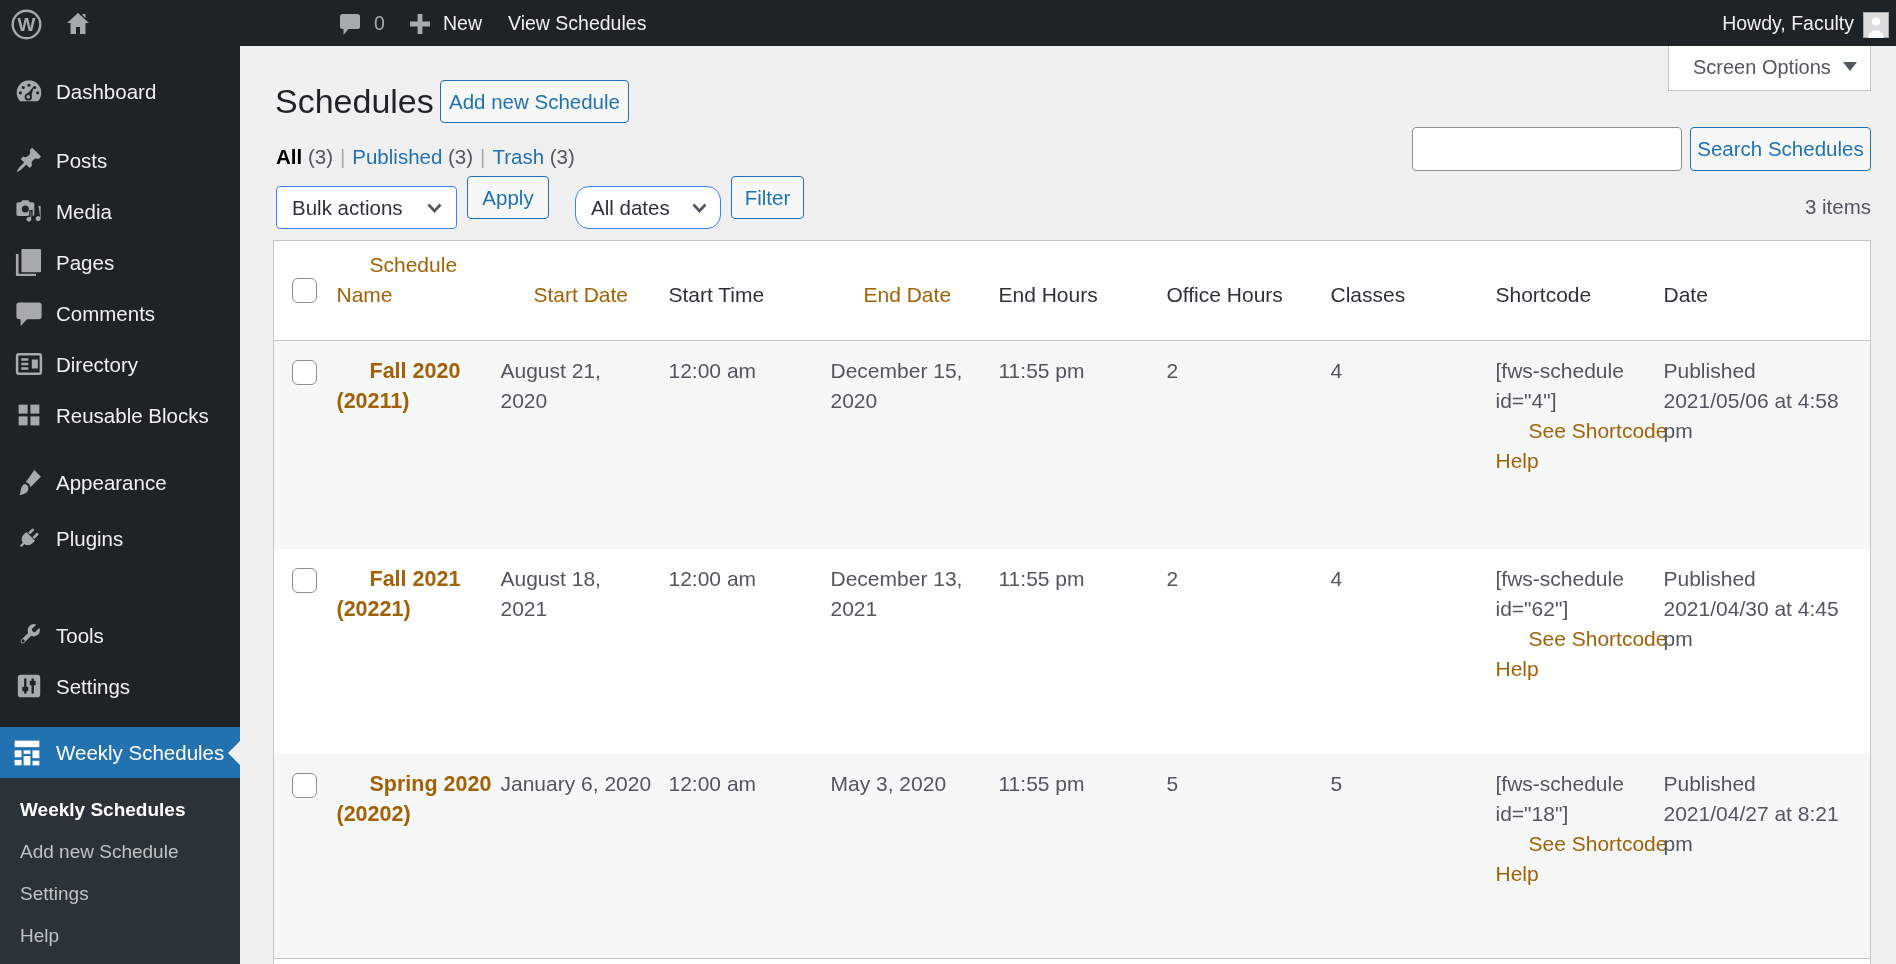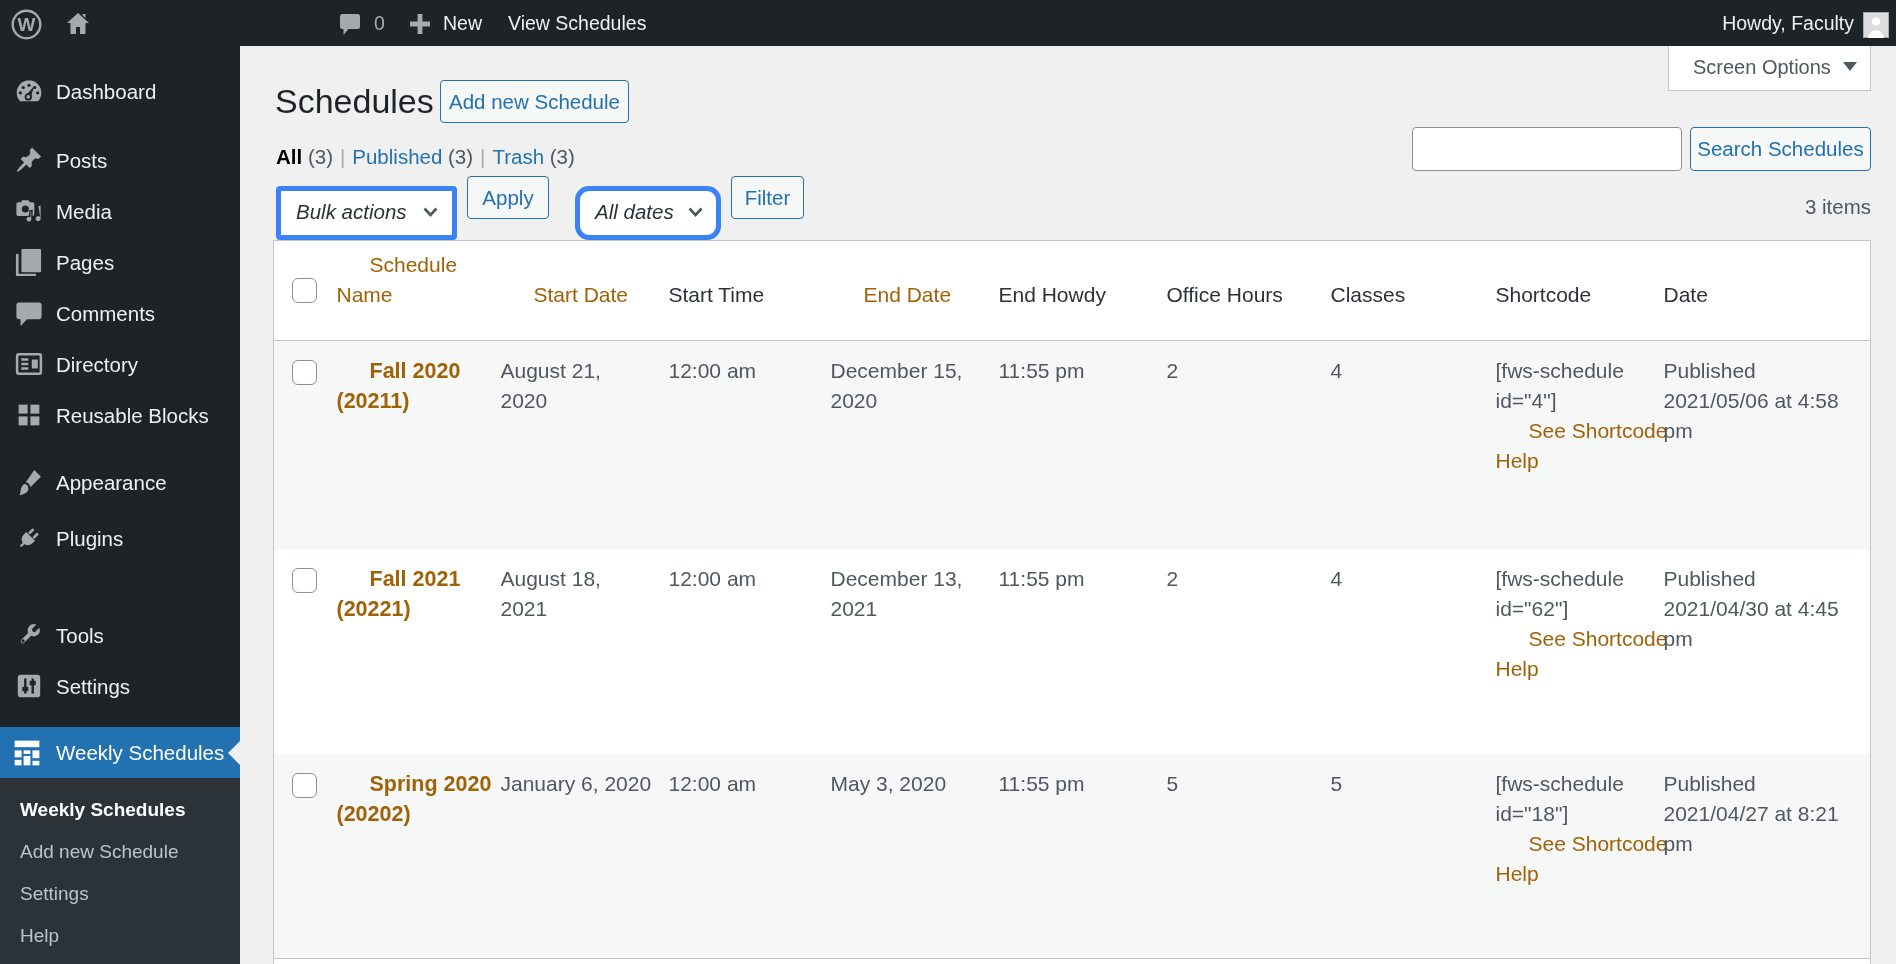--- a/index.html
+++ b/index.html
@@ -25,21 +25,21 @@
   .smitem { position:absolute; left:20px; font-size:19px; color:#bdc3c7; line-height:42px; white-space:nowrap; }
 
   
   #screenopt { position:absolute; left:1668px; top:46px; width:203px; height:45px; background:#fff; border:1px solid #c3c4c7; border-top:none; z-index:5; color:#50575e; font-size:20px; line-height:43px; }
   h1 { position:absolute; left:275px; top:81px; font-size:34px; font-weight:400; color:#1d2327; line-height:40px; }
   #addnew { position:absolute; left:440px; top:80px; width:189px; height:43px; background:#f6f7f7; border:1px solid #2271b1; border-radius:4px; color:#2271b1; font-size:20.5px; line-height:41px; text-align:center; }
   #subsub { position:absolute; left:276px; top:143px; font-size:20.5px; line-height:28px; color:#50575e; }
   #subsub a { color:#2271b1; text-decoration:none; }
   #subsub .cur { color:#000; font-weight:700; }
   #subsub .sep { color:#a7aaad; padding:0 7px; }
-  .wpsel { position:absolute; top:186px; height:54px; background:#fff; border:5px solid #3b82f6; border-radius:4px; font-size:20.5px; color:#2c3338; line-height:41px; padding-left:15px;font-style:italic; }
+  .wpsel { position:absolute; top:186px; height:43px; background:#fff; border:1px solid #3b82f6; border-radius:4px; font-size:20.5px; color:#2c3338; line-height:41px; padding-left:15px; }
   .wpbtn { position:absolute; top:176px; height:43px; background:#f6f7f7; border:1px solid #2271b1; border-radius:4px; font-size:20.5px; color:#2271b1; line-height:41px; text-align:center; }
   .chev { position:absolute; top:16px; width:15px; height:10px; }
   #searchbox { position:absolute; left:1412px; top:127px; width:270px; height:44px; background:#fff; border:1px solid #8c8f94; border-radius:4px; }
   #searchbtn { position:absolute; left:1690px; top:127px; width:181px; height:44px; background:#f6f7f7; border:1px solid #2271b1; border-radius:4px; color:#2271b1; font-size:20.5px; line-height:42px; text-align:center; }
   #nitems { position:absolute; right:25px; top:193px; font-size:20.5px; color:#50575e; line-height:28px; }
 
   
   #tbl { position:absolute; left:273px; top:240px; width:1598px; border-collapse:collapse; table-layout:fixed; background:#fff; border:1px solid #c3c4c7; }
   #tbl th { white-space:nowrap; font-weight:400; text-align:left; vertical-align:middle; font-size:21px; line-height:30px; color:#2c3338; padding:8px 15px 0 15px; }
   #tbl thead th { border-bottom:1px solid #c3c4c7; height:100px; }
@@ -236,21 +236,21 @@
     </colgroup>
 <thead>
       <tr>
   <th class="cbcell">
           <div class="cb" style="margin-top:0;"></div>
         </th>
   <th><a>Schedule<br>Name</a><br>&nbsp;</th>
   <th><a>Start Date</a></th>
   <th>Start Time</th>
   <th><a>End Date</a></th>
-  <th>End Howdy</th>
+  <th>End Hours</th>
   <th>Office Hours</th>
   <th>Classes</th>
   <th>Shortcode</th>
   <th>Date</th>
 </tr>
     </thead>
 <tbody>
 <tr class="odd" style="height:208px;">
   <td class="cbcell">
           <div class="cb" style="margin-top:19px;"></div>

